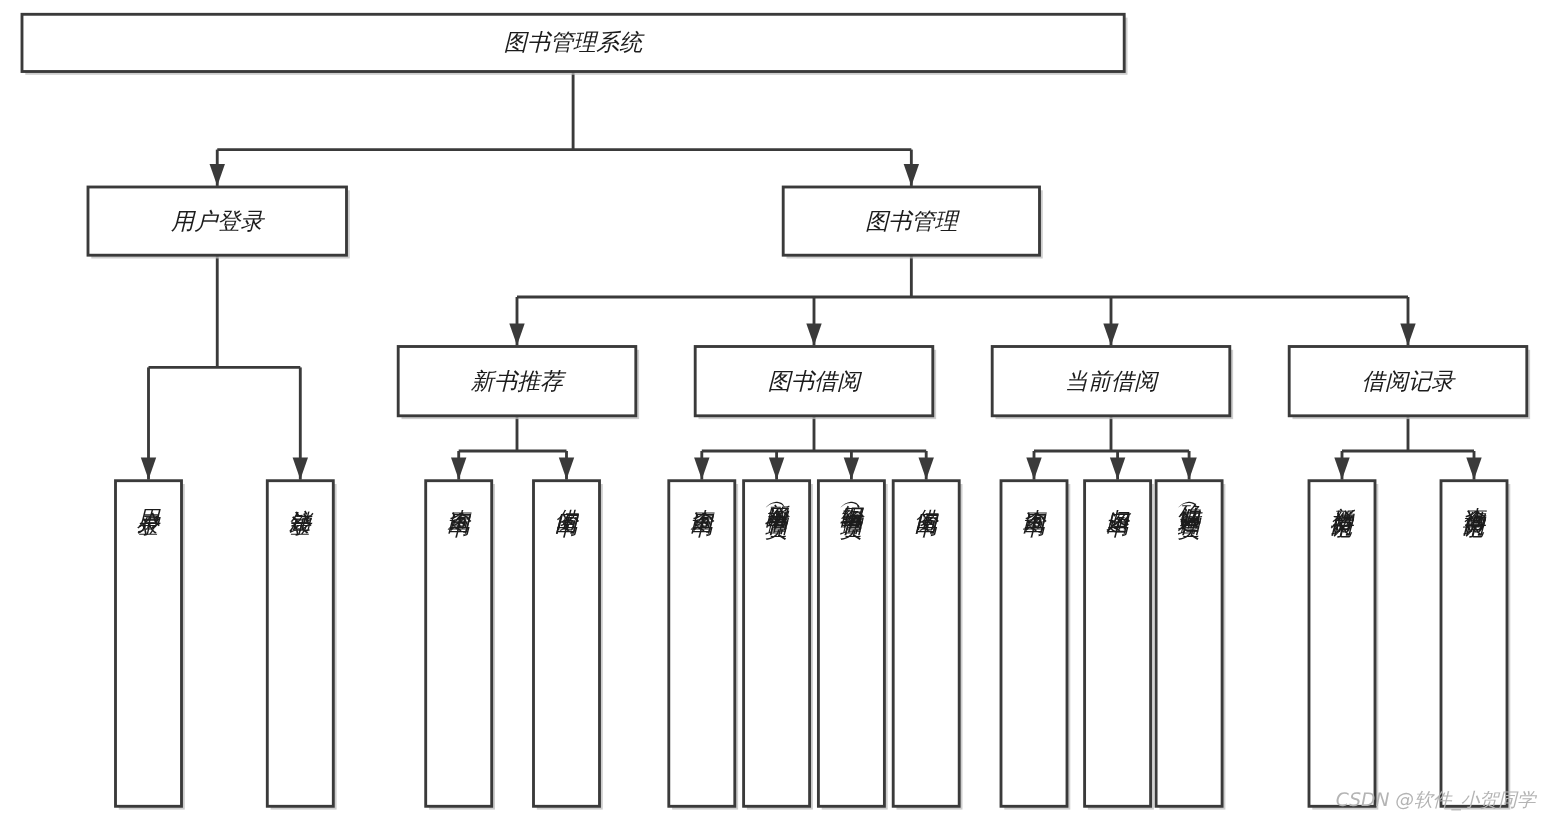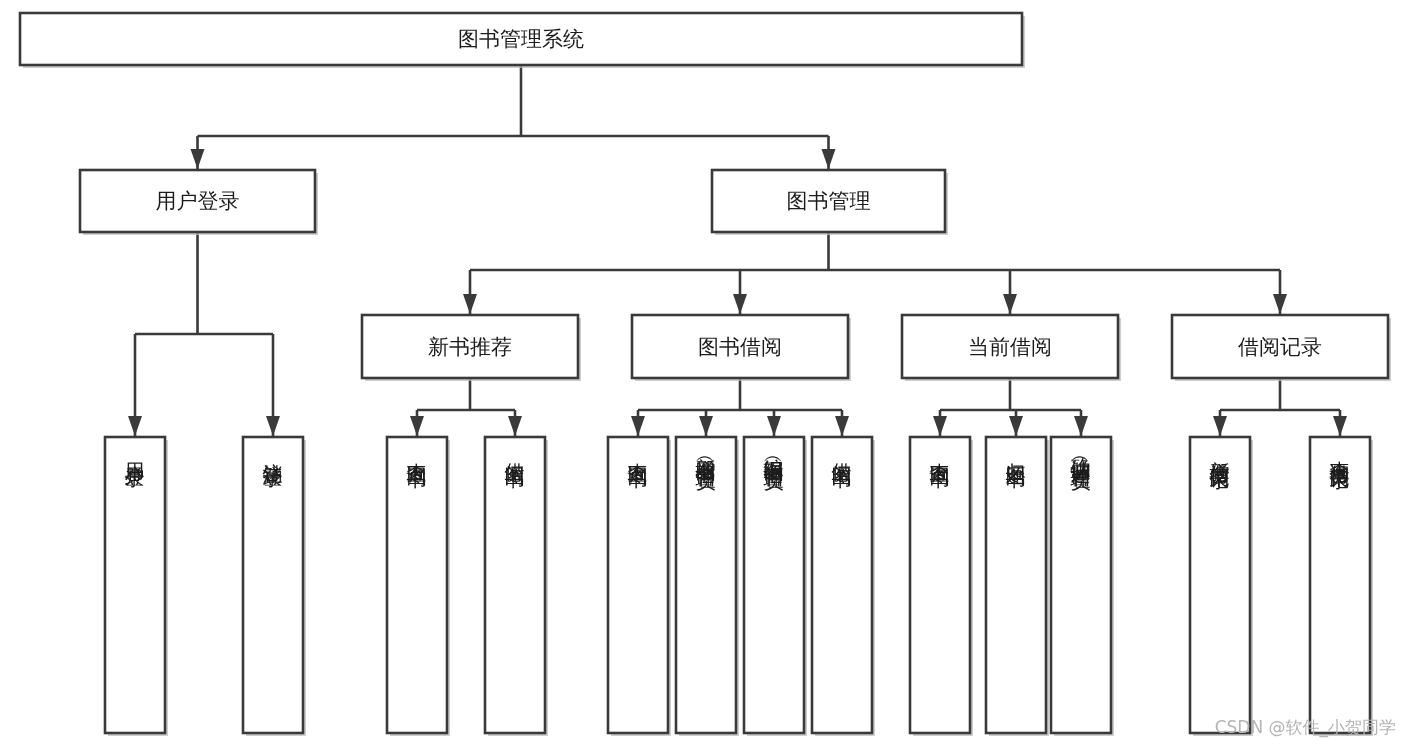--- a/index.html
+++ b/index.html
@@ -14,20 +14,21 @@
     position: relative;
     overflow: hidden;
     font-family: "DejaVu Sans", "Liberation Sans", sans-serif;
   }
   #diagram-root {
     position: absolute;
     left: 0;
     top: 0;
     width: 1405px;
     height: 612px;
+    font-style: italic;
   }
   svg.flow {
     display: block;
     width: 1405px;
     height: 747px;
   }
   .node-rect {
     fill: #ffffff;
     stroke: #3a3a3a;
     stroke-width: 2.6;

